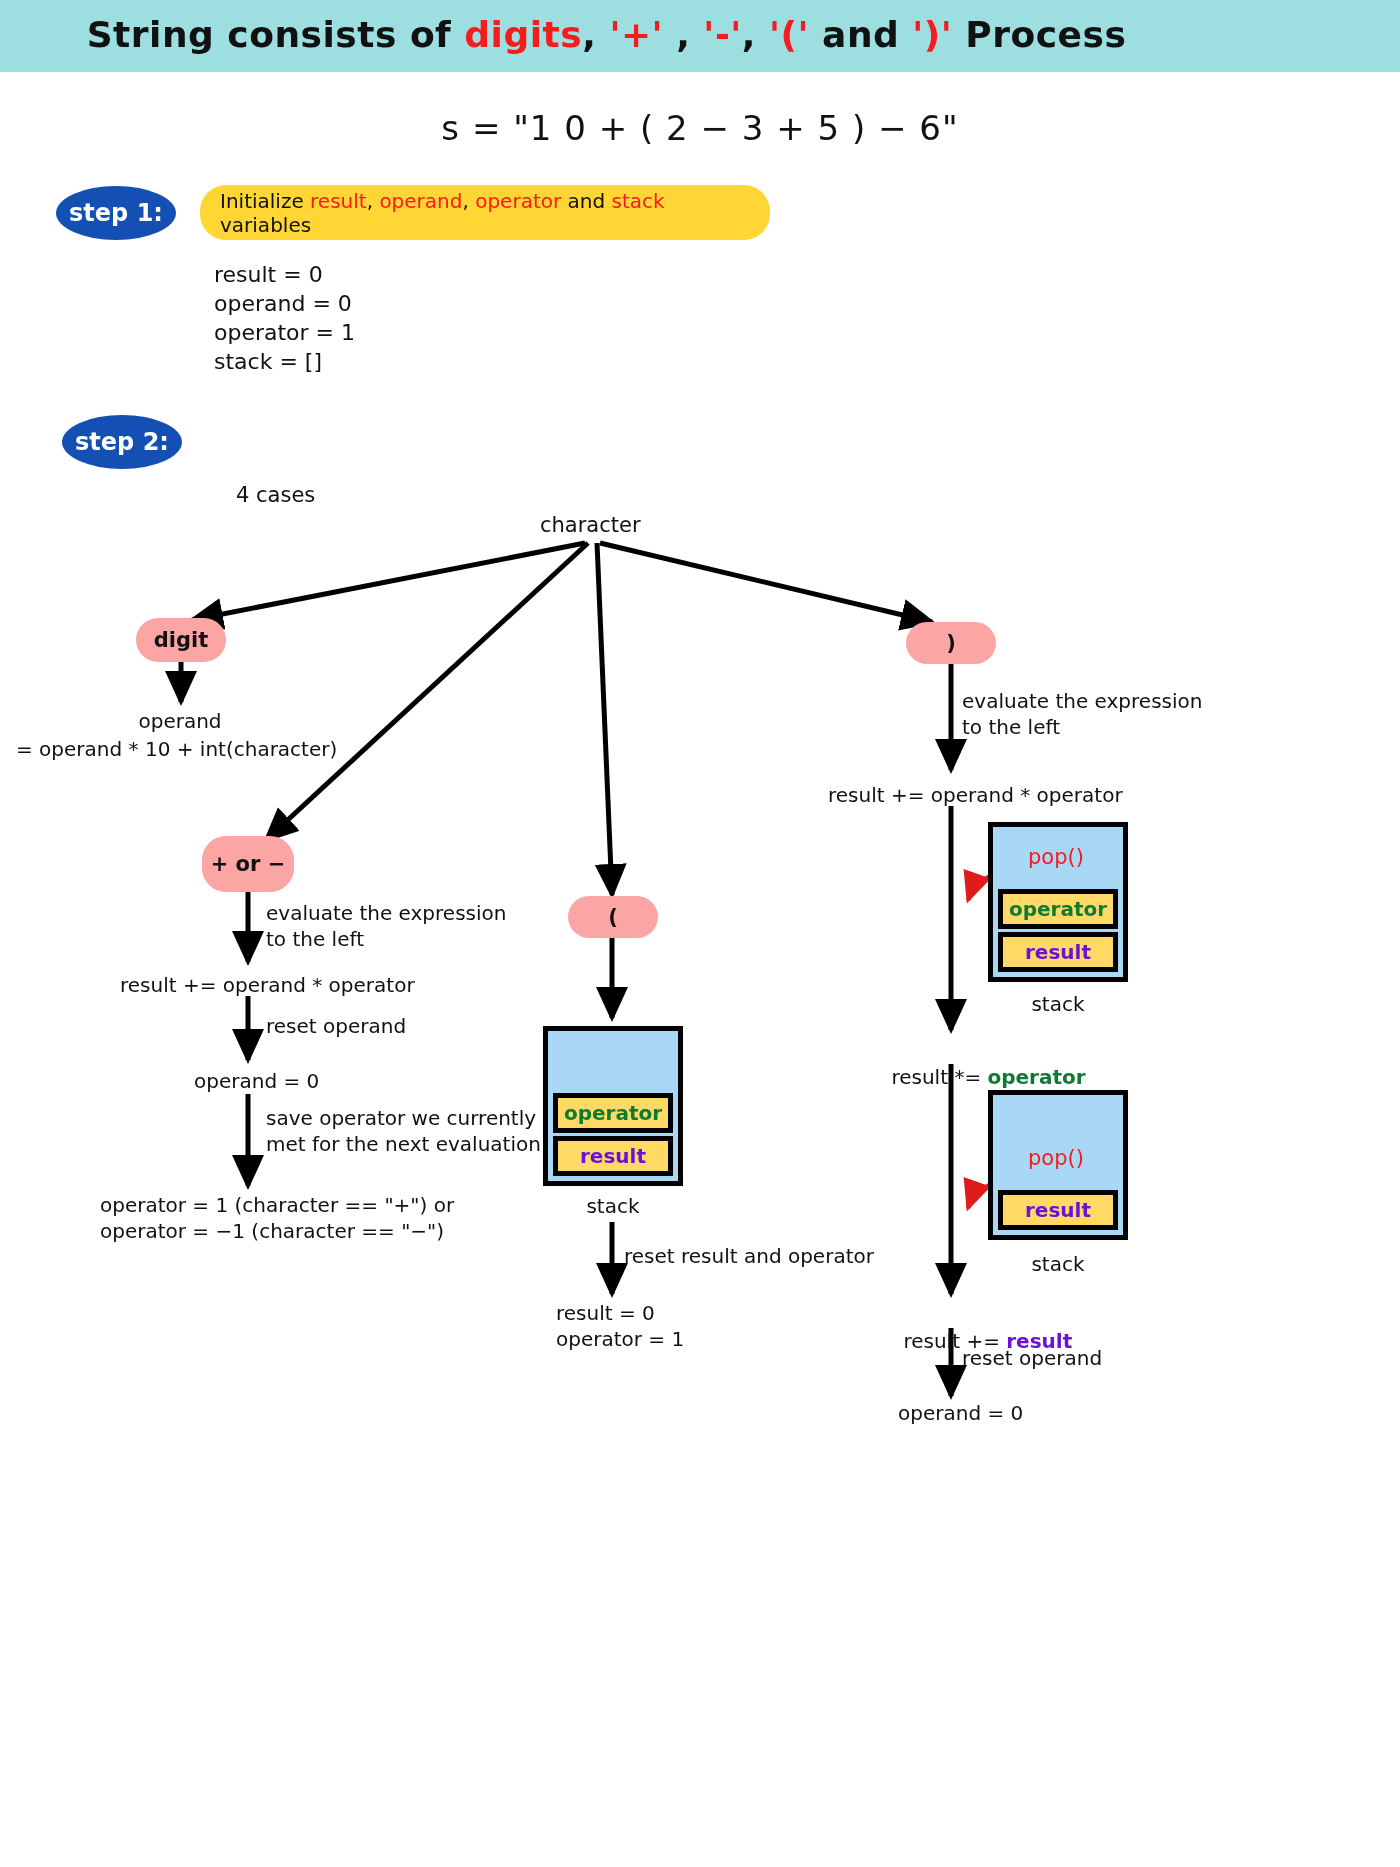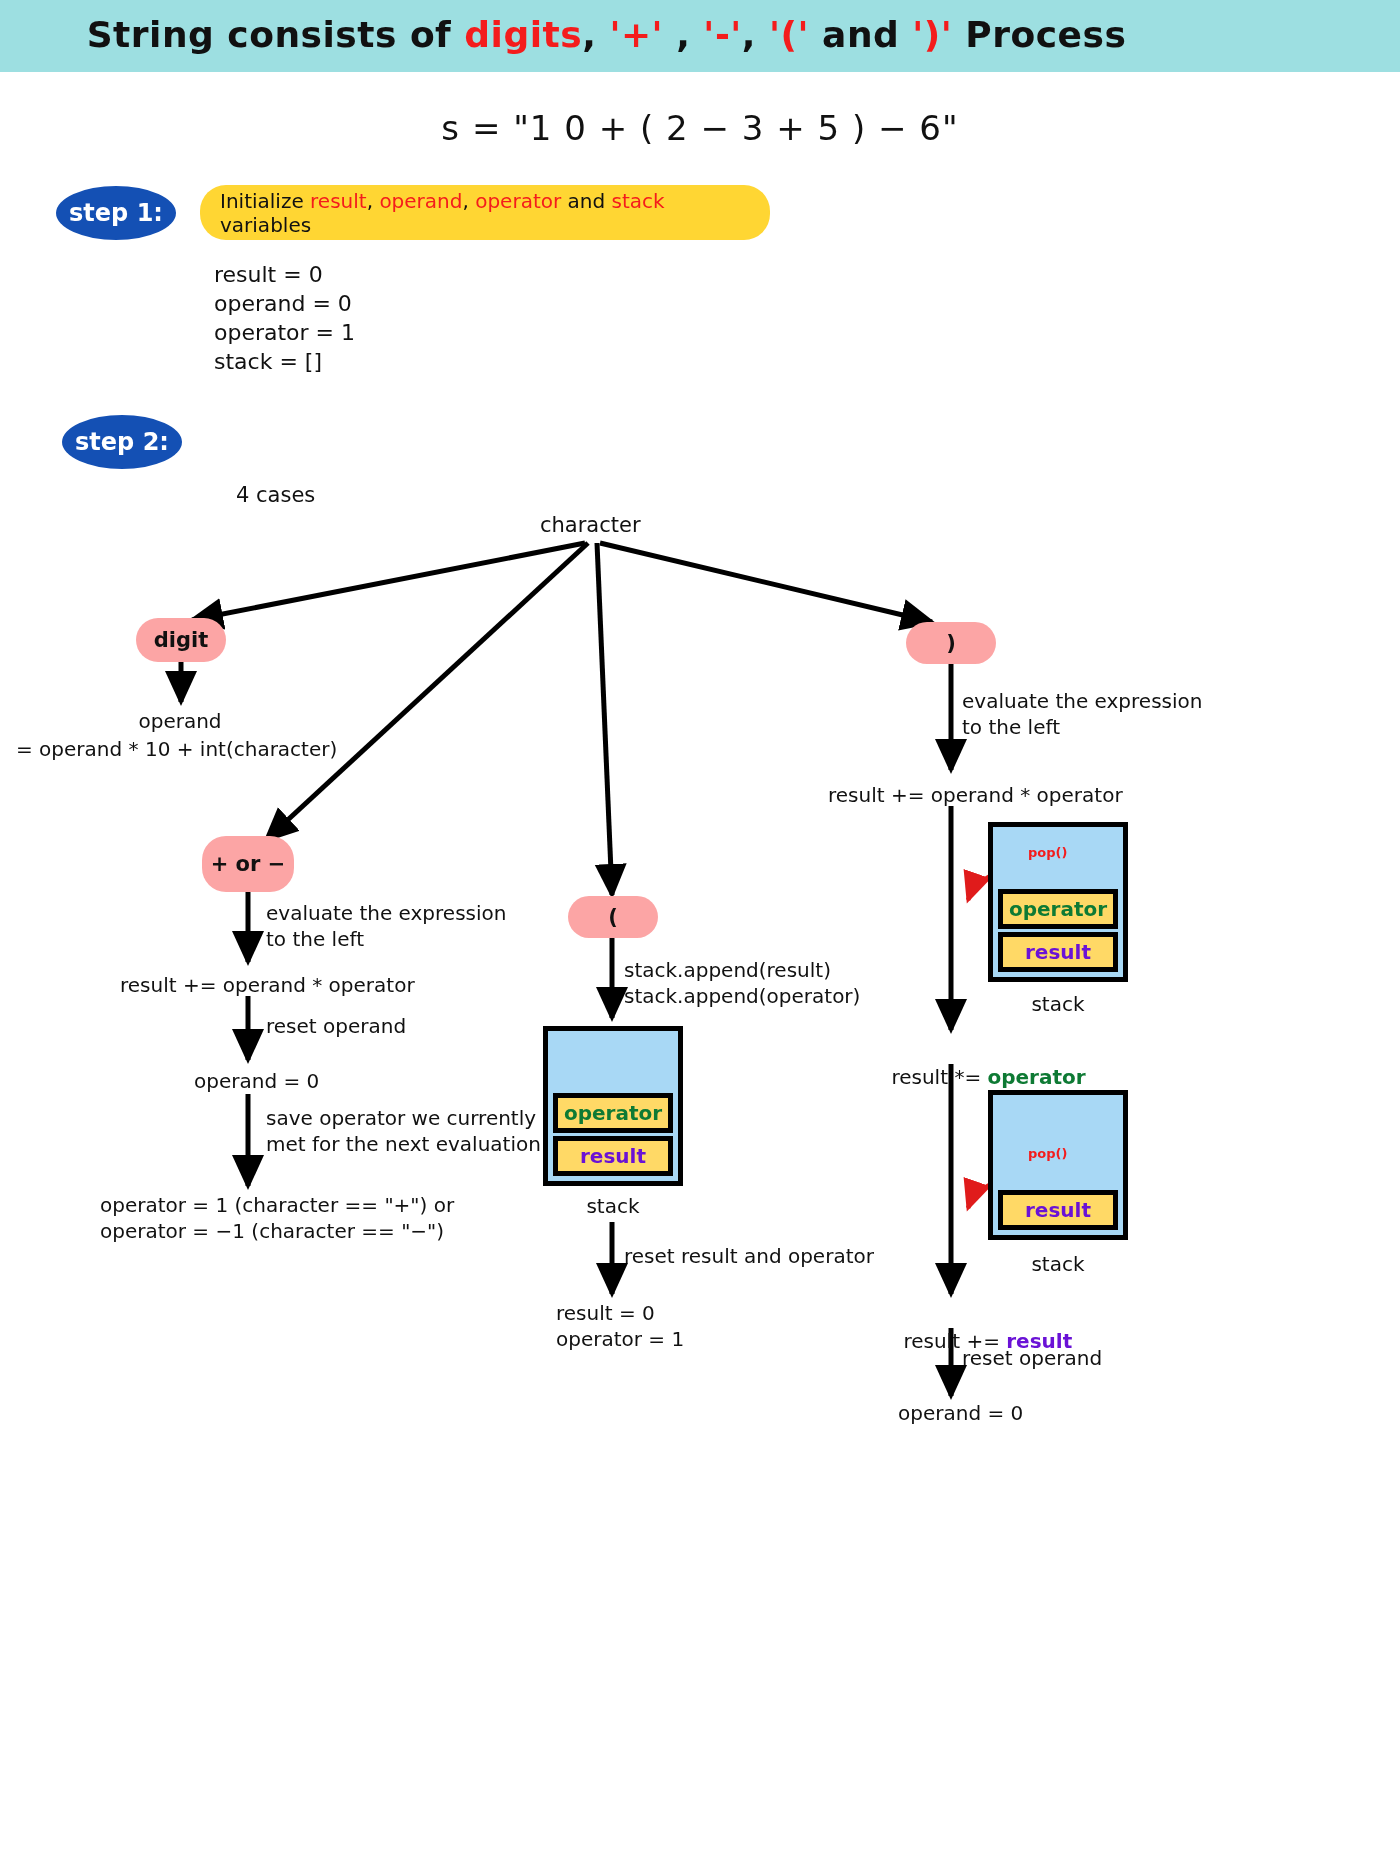--- a/index.html
+++ b/index.html
@@ -89,21 +89,21 @@
     box-sizing:border-box;
     text-align:center;
     font-size:20px;font-weight:bold;
     padding:3px 0;
     margin-top:3px;
   }
   .cell.op{color:#0e7a34;}
   .cell.res{color:#6a12d6;}
   .poplabel{
     position:absolute;
-    font-size:13px;font-weight:bold;color:#f41c1c;
+    font-size:21px;font-weight:normal;color:#f41c1c;
   }
   .stacklabel{
     position:absolute;
     font-size:20px;color:#111;text-align:center;
   }
   .green-t{color:#0e7a34;font-weight:bold;}
   .purple-t{color:#6a12d6;font-weight:bold;}
 </style>
 </head>
 <body>
@@ -186,22 +186,20 @@
 to the left</div>
   <div class="plain" style="left:120px;top:972px;">result += operand * operator</div>
   <div class="plain" style="left:266px;top:1013px;">reset operand</div>
   <div class="plain" style="left:194px;top:1068px;">operand = 0</div>
   <div class="plain" style="left:266px;top:1105px;">save operator we currently
 met for the next evaluation</div>
   <div class="plain" style="left:100px;top:1192px;">operator = 1 (character == "+") or
 operator = −1 (character == "−")</div>
 
   <div class="node" style="left:568px;top:896px;width:90px;height:42px;">(</div>
-  <div class="plain" style="left:624px;top:957px;">stack.append(result)
-stack.append(operator)</div>
 
   <div class="stackbox" style="left:543px;top:1026px;width:140px;height:160px;">
     <div class="cell op">operator</div>
     <div class="cell res">result</div>
   </div>
   <div class="stacklabel" style="left:543px;top:1194px;width:140px;">stack</div>
 
   <div class="plain" style="left:624px;top:1243px;">reset result and operator</div>
   <div class="plain" style="left:556px;top:1300px;">result = 0
 operator = 1</div>

